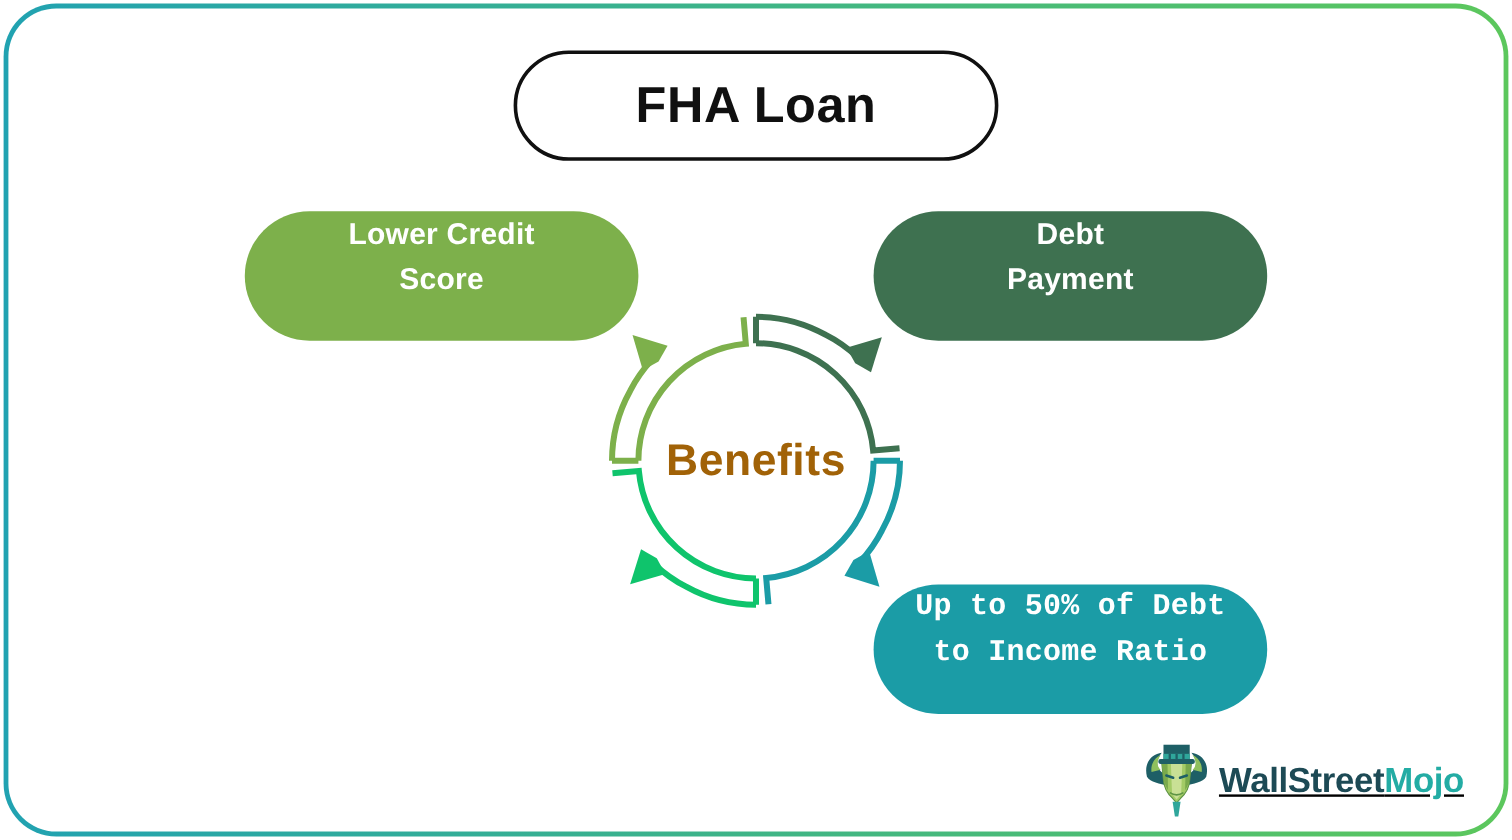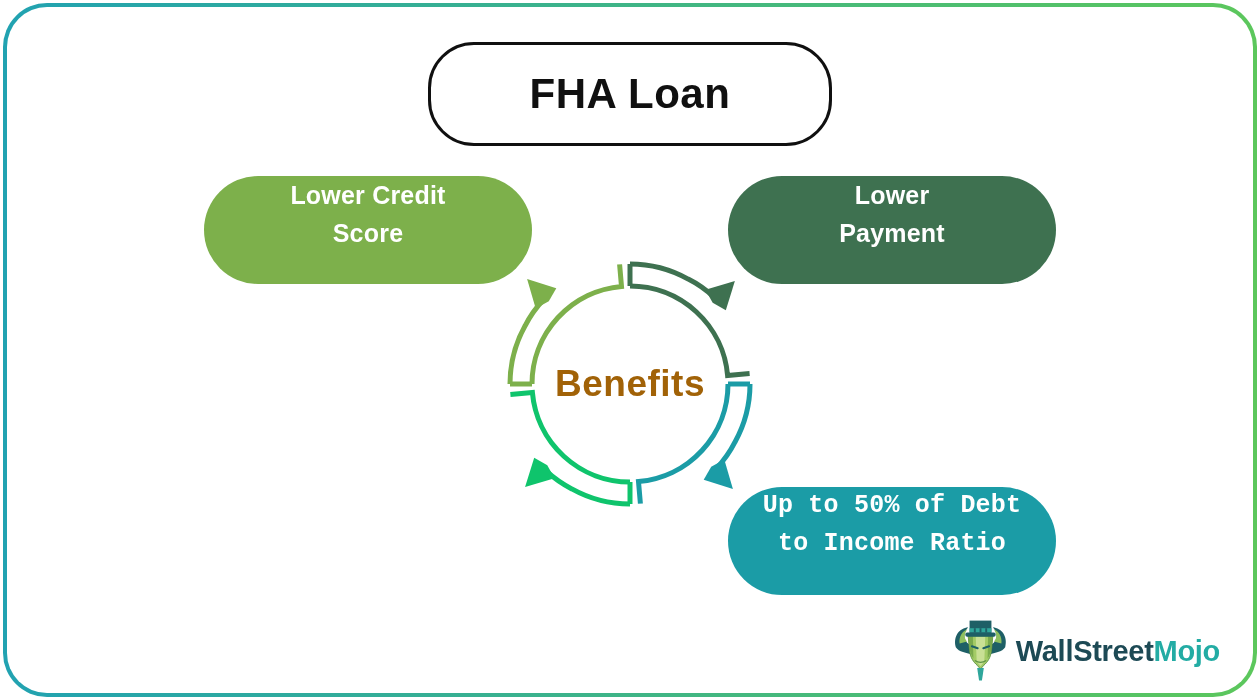--- a/index.html
+++ b/index.html
@@ -10,21 +10,21 @@
   .card-border{
     position:absolute;left:3px;top:3px;right:3px;bottom:3px;
     border-radius:44px;
     background:linear-gradient(90deg,#21a2b1,#5cc75c);
   }
   .card{
     position:absolute;left:4px;top:4px;right:4px;bottom:4px;
     border-radius:40px;background:#ffffff;
   }
   .title-pill{
-    position:absolute;left:428px;top:42px;width:404px;height:104px;
+    position:absolute;left:428px;top:42px;width:404px;height:92px;
     border:3px solid #101010;border-radius:46px;background:#ffffff;
     display:flex;align-items:center;justify-content:center;box-sizing:border-box;
   }
   .title-pill span{
     font-size:42px;font-weight:700;color:#101010;letter-spacing:.5px;
   }
   .pill{
     position:absolute;width:328px;height:108px;border-radius:56px;
     display:flex;flex-direction:column;align-items:center;justify-content:flex-start;
     color:#ffffff;font-size:25px;font-weight:700;line-height:38px;text-align:center;
@@ -39,40 +39,40 @@
     position:absolute;left:465px;top:219px;width:330px;height:330px;
     display:flex;align-items:center;justify-content:center;
     font-size:37px;font-weight:700;color:#a16207;letter-spacing:.5px;
     pointer-events:none;
   }
   .logo{
     position:absolute;right:40px;bottom:16px;
     display:flex;align-items:center;gap:7px;
   }
   .logo-icon{width:57px;height:66px;}
-  .logo-text{font-size:29px;font-weight:700;letter-spacing:-.3px;white-space:nowrap;}
+  .logo-text{font-size:29px;font-weight:700;letter-spacing:-.3px;white-space:nowrap;text-decoration:underline;}
 </style>
 </head>
 <body>
 
 <div class="stage">
   <div class="card-border" style="background: linear-gradient(90deg, rgb(33, 162, 177), rgb(92, 199, 92));">
     <div class="card"></div>
   </div>
 
   <div class="title-pill">
     <span>FHA Loan</span>
   </div>
 
   <div class="pill p-tl" style="background: rgb(125, 176, 75);">
     <span>Lower Credit</span>
     <span>Score</span>
   </div>
   <div class="pill p-tr" style="background: rgb(62, 113, 80);">
-    <span>Lower</span>
+    <span>Debt</span>
     <span>Payment</span>
   </div>
   <div class="pill p-br" style="background: rgb(27, 156, 166);">
     <span>Up to 50% of Debt</span>
     <span>to Income Ratio</span>
   </div>
 
   <svg class="cycle-svg" viewBox="-165 -165 330 330" aria-hidden="true">
     <defs>
       <g id="quad" fill="none" stroke="currentColor" stroke-width="5">

